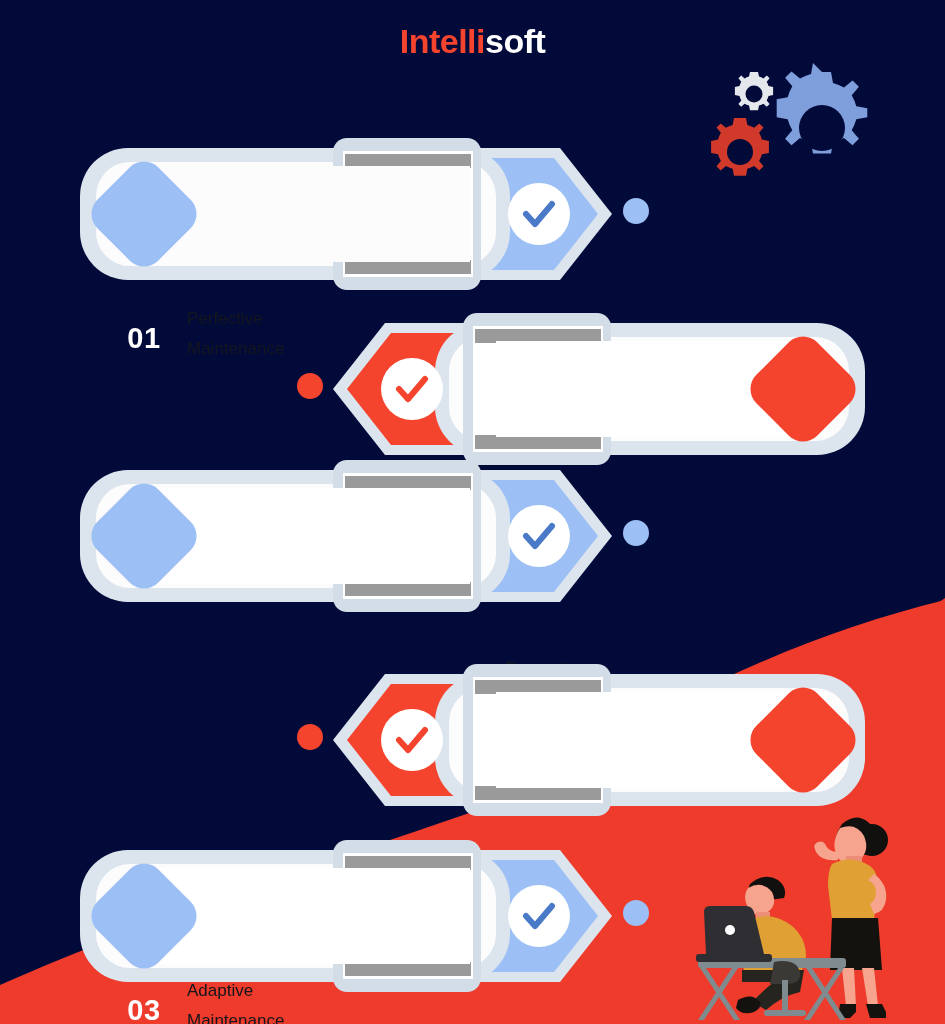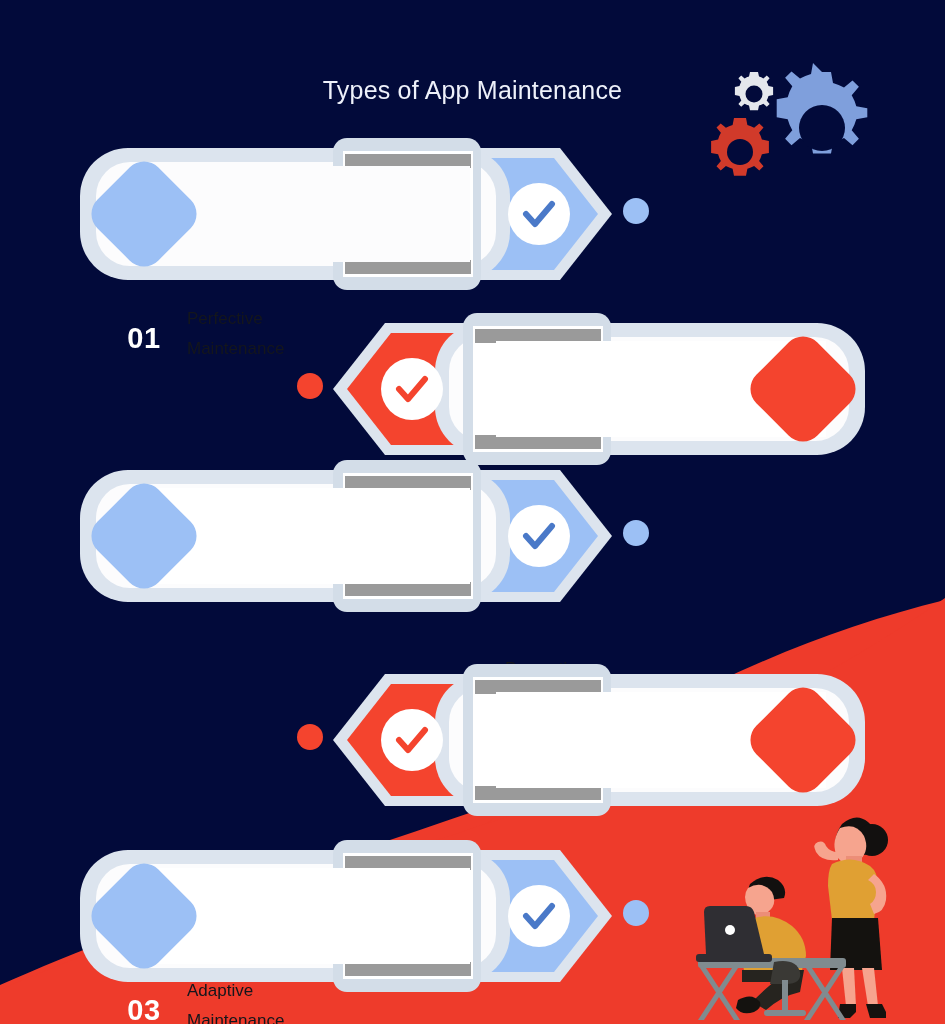--- a/index.html
+++ b/index.html
@@ -90,22 +90,24 @@
 
   <svg class="red-swoosh" viewBox="0 0 945 1024" xmlns="http://www.w3.org/2000/svg">
     <path d="M945 605 C 830 640 700 730 630 840 C 560 950 430 1010 300 1024 L 945 1024 Z
              M945 605 C 760 660 560 800 430 1024 L 0 1024 L 0 985
              C 180 905 430 830 620 760 C 760 710 860 650 945 605 Z" fill="#EE3B2B"></path>
     <path d="M945 600 C 700 660 430 820 300 1024 L 945 1024 Z" fill="#EE3B2B"></path>
     <path d="M0 1024 L0 990 C 200 900 520 830 700 740 C 820 680 900 630 945 598
              L945 1024 Z" fill="#EE3B2B"></path>
   </svg>
 
-
-  <div class="subtitle">Types of App Maintenance</div>
+  <div class="logo">
+    <span class="intelli">Intelli</span><span class="soft">soft</span>
+  </div>
+
 
   <svg class="gears" viewBox="0 0 200 130" xmlns="http://www.w3.org/2000/svg">
 
     <g transform="translate(128,68)">
       <path fill="#7F9FDC" d="M0,-56 l9,0 2,11 a46,46 0 0 1 11,4.6 l8.5,-7.2 6.4,6.4 -7.2,8.5
         a46,46 0 0 1 4.6,11 l11,2 0,9 -11,2 a46,46 0 0 1 -4.6,11 l7.2,8.5 -6.4,6.4 -8.5,-7.2
         a46,46 0 0 1 -11,4.6 l-2,11 -9,0 -9,0 -2,-11 a46,46 0 0 1 -11,-4.6 l-8.5,7.2 -6.4,-6.4
         7.2,-8.5 a46,46 0 0 1 -4.6,-11 l-11,-2 0,-9 0,-9 11,-2 a46,46 0 0 1 4.6,-11
         l-7.2,-8.5 6.4,-6.4 8.5,7.2 a46,46 0 0 1 11,-4.6 l2,-11 z"></path>
       <circle cx="0" cy="0" r="23" fill="#020A3A"></circle>

